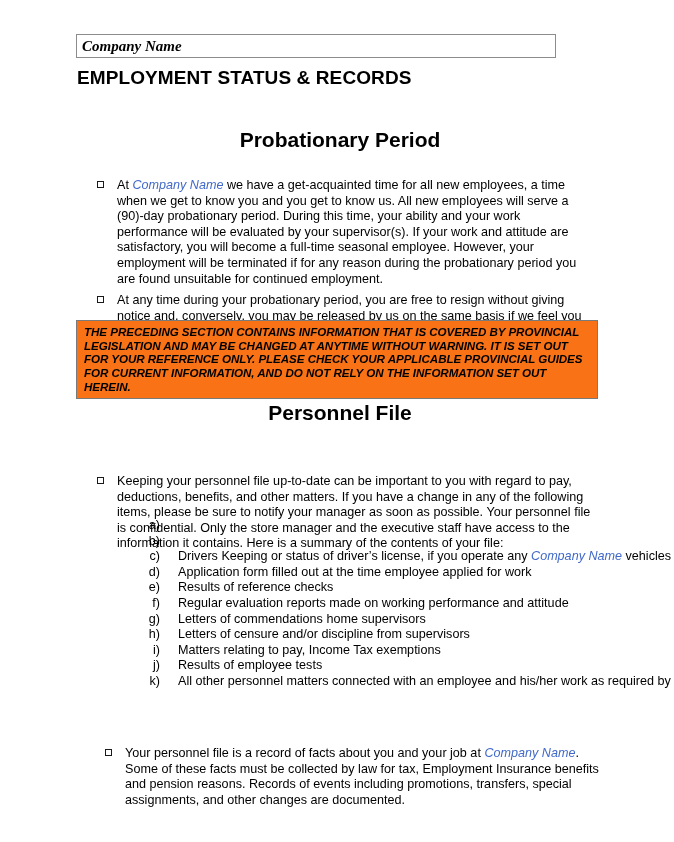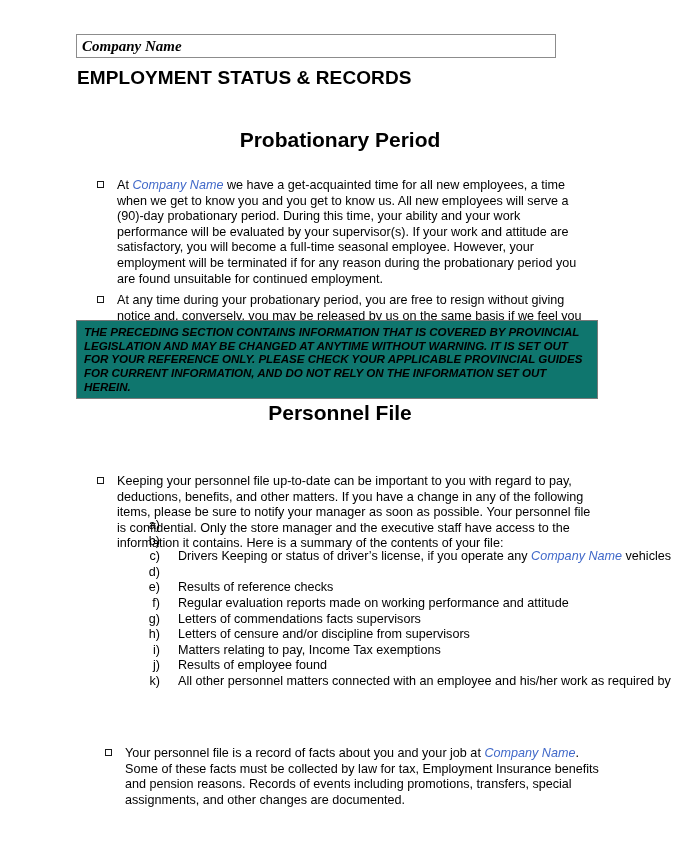--- a/index.html
+++ b/index.html
@@ -102,21 +102,21 @@
 
   
   .caution-box {
     position: absolute;
     left: 76px;
     top: 320px;
     width: 522px;
     border: 1px solid #7a7a7a;
     box-sizing: border-box;
     padding: 4px 6px 4px 7px;
-    background: #0f766e;
+    background: #f97316;
   }
   .caution-text {
     font-style: italic;
     font-weight: bold;
     font-size: 11.6px;
     line-height: 13.7px;
     letter-spacing: -0.05px;
   }
 
   
@@ -187,45 +187,45 @@
 
     <p class="letter-item">
       <span class="letter-marker">b)</span>
     </p>
 
     <p class="letter-item">
       <span class="letter-marker">c)</span><span>Drivers Keeping or status of driver’s license, if you operate any </span><span class="cn">Company Name</span><span> vehicles</span>
     </p>
 
     <p class="letter-item">
-      <span class="letter-marker">d)</span>
+      <span class="letter-marker">d)</span><span>Application form filled out at the time employee applied for work</span>
     </p>
 
     <p class="letter-item">
       <span class="letter-marker">e)</span><span>Results of reference checks</span>
     </p>
 
     <p class="letter-item">
       <span class="letter-marker">f)</span><span>Regular evaluation reports made on working performance and attitude</span>
     </p>
 
     <p class="letter-item">
-      <span class="letter-marker">g)</span><span>Letters of commendations facts supervisors</span>
+      <span class="letter-marker">g)</span><span>Letters of commendations home supervisors</span>
     </p>
 
     <p class="letter-item">
       <span class="letter-marker">h)</span><span>Letters of censure and/or discipline from supervisors</span>
     </p>
 
     <p class="letter-item">
       <span class="letter-marker">i)</span><span>Matters relating to pay, Income Tax exemptions</span>
     </p>
 
     <p class="letter-item">
-      <span class="letter-marker">j)</span><span>Results of employee found</span>
+      <span class="letter-marker">j)</span><span>Results of employee tests</span>
     </p>
 
     <p class="letter-item" style="width:582px;">
       <span class="letter-marker">k)</span><span>All other personnel matters connected with an employee and his/her work as required by law</span>
     </p>
   </div>
 
   <div class="body-block" style="left:84px; top:746px; width:520px;">
     <p class="sq-item">
       <span class="sq-bullet"></span><span>Your personnel file is a record of facts about you and your job at </span><span class="cn">Company Name</span><span>.  Some of these facts must be collected by law for tax, Employment Insurance benefits and pension reasons.  Records of events including promotions, transfers, special assignments, and other changes are documented.</span>

